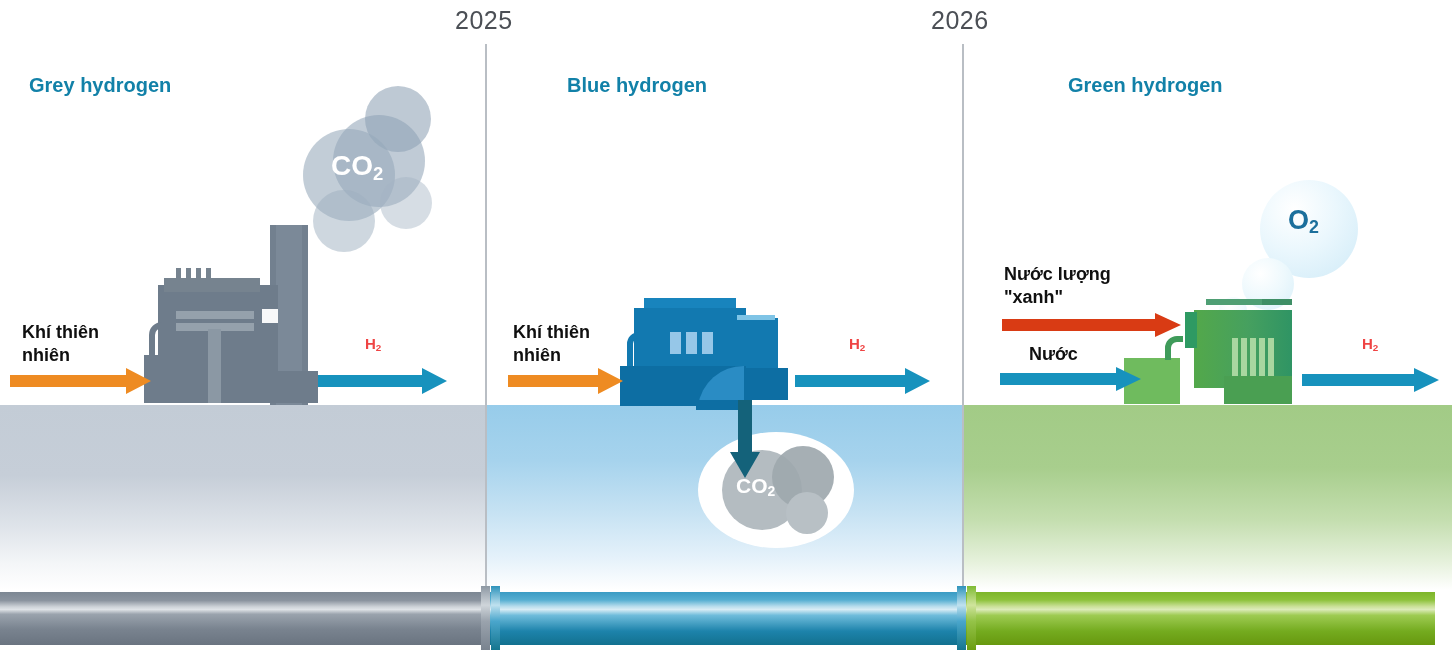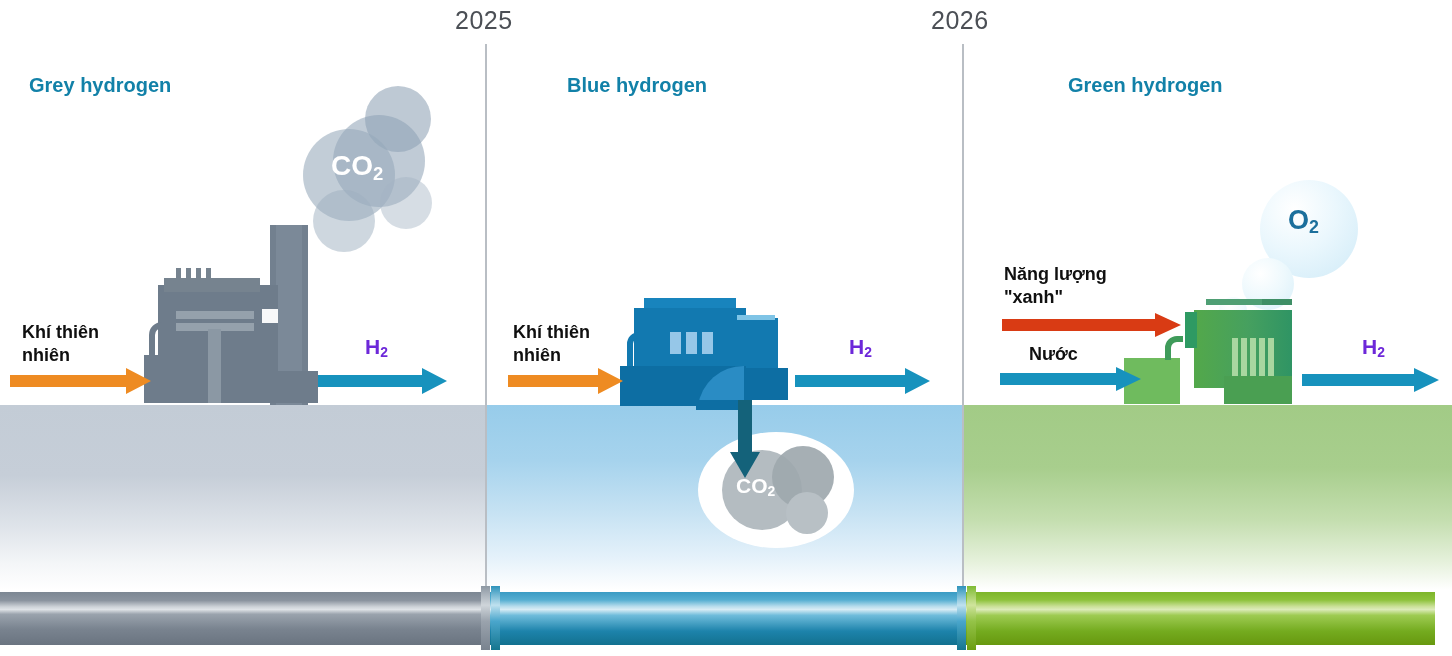--- a/index.html
+++ b/index.html
@@ -18,21 +18,21 @@
   
   .divider{position:absolute;top:44px;width:2px;height:546px;background:#b9bec4;}
   .year{position:absolute;top:6px;font-size:25px;color:#4b4f55;letter-spacing:.5px;
         font-family:"Liberation Sans",sans-serif;}
 
   
   .title{position:absolute;font-size:20px;font-weight:bold;color:#1281a8;white-space:nowrap;}
 
   
   .lbl{position:absolute;font-size:18px;font-weight:bold;color:#101010;line-height:1.25;white-space:pre-line;}
-  .h2lbl{position:absolute;font-size:21px;font-weight:bold;color:#6d28d9;}
+  .h2lbl{position:absolute;font-size:15px;font-weight:bold;color:#ef4444;}
   .sub{font-size:.66em;vertical-align:-.25em;}
 
   
   .arrow{position:absolute;}
 
   
   .pipe{position:absolute;height:53px;top:592px;}
   .pipe.grey{left:0;width:487px;
     background:linear-gradient(to bottom,#7c8793 0%,#8b949f 16%,#ced3d8 28%,#dfe3e7 33%,#9aa3ad 42%,#79838f 70%,#6a7480 100%);}
   .pipe.blue{left:487px;width:477px;
@@ -183,21 +183,21 @@
     <rect x="135" y="44" width="6" height="50" fill="#a9d7a0"></rect>
     <rect x="144" y="44" width="6" height="50" fill="#a9d7a0"></rect>
     <rect x="0" y="64" width="56" height="46" fill="#6fbb5e"></rect>
     <path d="M44 66 v-12 a9 9 0 0 1 9 -9 h6" stroke="#3f9b5a" stroke-width="6" fill="none"></path>
     <rect x="100" y="82" width="68" height="28" fill="#4a9f52"></rect>
   </svg>
 
   <svg class="arrow" style="left:1002px;top:313px;" width="180" height="24">
     <path d="M0 6 H153 V0 L179 12 L153 24 V18 H0 Z" fill="#d93b14"></path>
   </svg>
-  <div class="lbl" style="left:1004px;top:263px;">Năng lượng
+  <div class="lbl" style="left:1004px;top:263px;">Nước lượng
 "xanh"</div>
 
   <svg class="arrow" style="left:1000px;top:367px;" width="142" height="24">
     <path d="M0 6 H116 V0 L141 12 L116 24 V18 H0 Z" fill="#1792bd"></path>
   </svg>
   <div class="lbl" style="left:1029px;top:343px;">Nước</div>
 
   <svg class="arrow" style="left:1302px;top:368px;" width="138" height="24">
     <path d="M0 6 H112 V0 L137 12 L112 24 V18 H0 Z" fill="#1792bd"></path>
   </svg>

